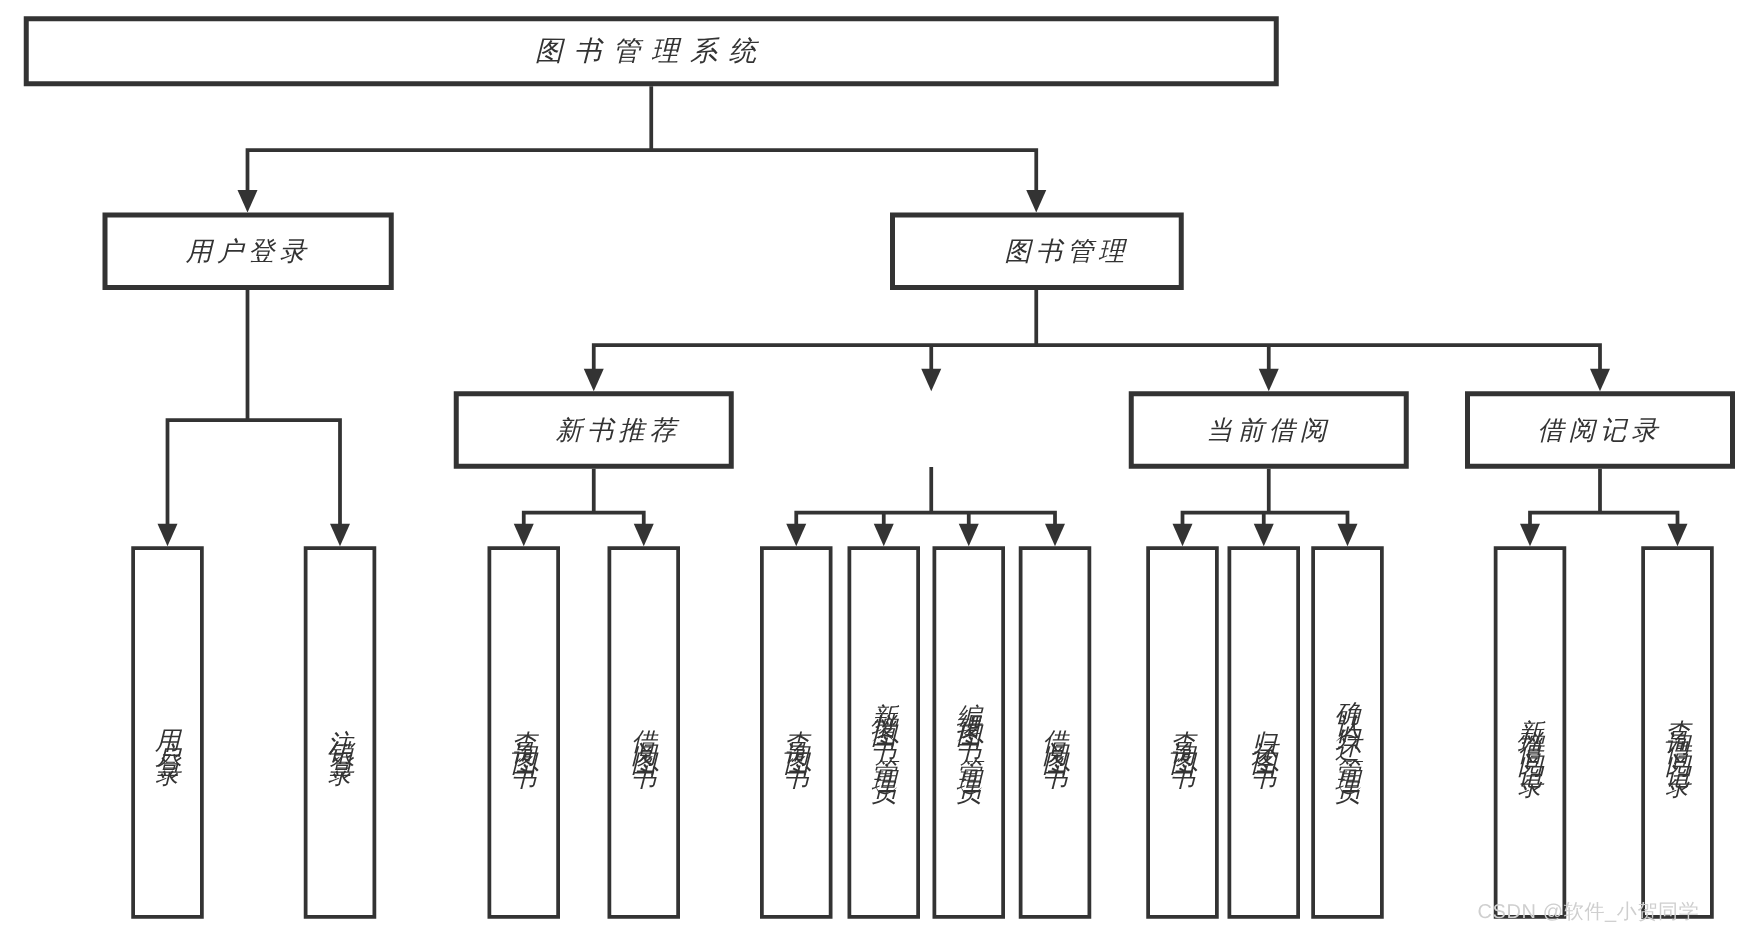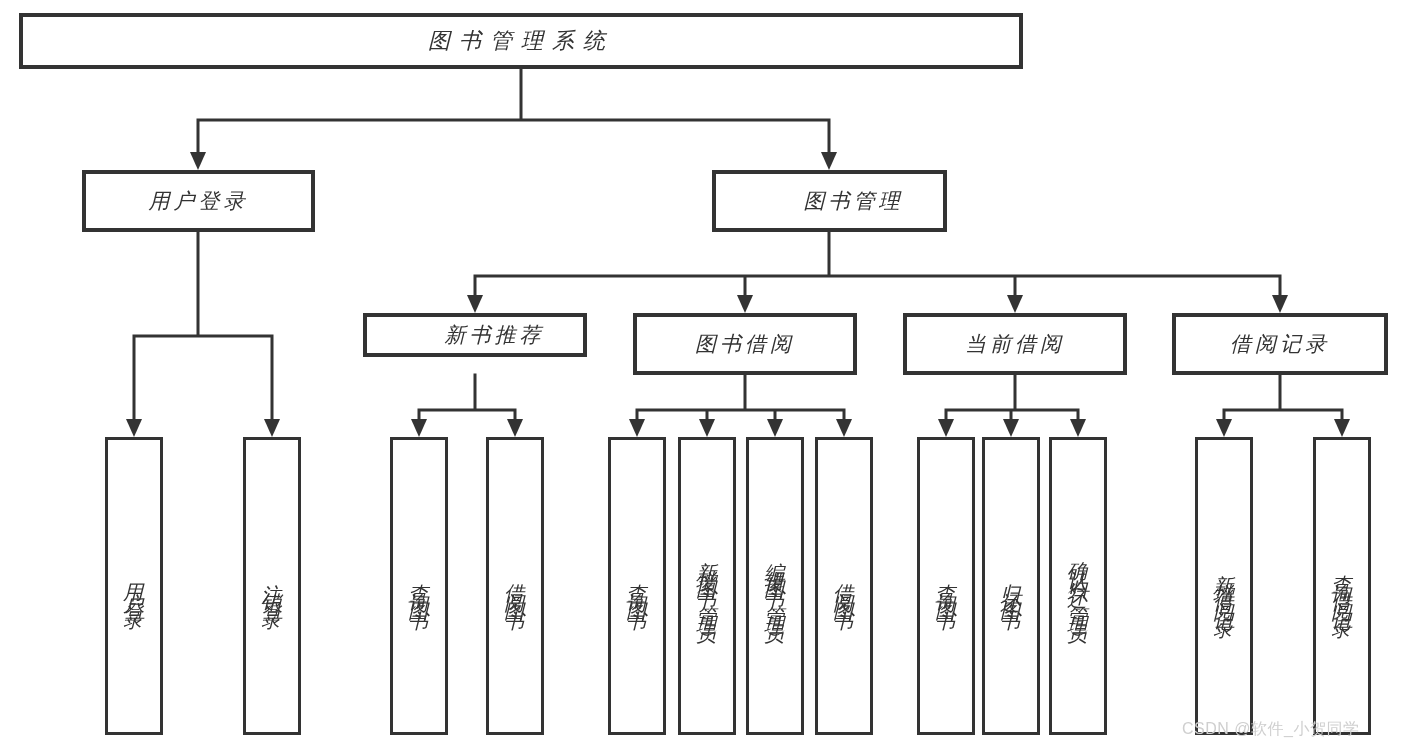--- a/index.html
+++ b/index.html
@@ -110,25 +110,22 @@
     <span>图书管理系统</span>
   </div>
 
   <div class="box" style="left:82px; top:170px; width:233px; height:62px;">
     <span>用户登录</span>
   </div>
   <div class="box" style="left:712px; top:170px; width:235px; height:62px;padding-left:48px;">
     <span>图书管理</span>
   </div>
 
-  <div class="box" style="left:363px; top:313px; width:224px; height:44px;padding-left:39px;">
+  <div class="box" style="left:363px; top:313px; width:224px; height:62px;padding-left:39px;">
     <span>新书推荐</span>
-  </div>
-  <div class="box" style="left:633px; top:313px; width:224px; height:62px;">
-    <span>图书借阅</span>
   </div>
   <div class="box" style="left:903px; top:313px; width:224px; height:62px;">
     <span>当前借阅</span>
   </div>
   <div class="box" style="left:1172px; top:313px; width:216px; height:62px;">
     <span>借阅记录</span>
   </div>
 
   <div class="box leaf" style="left:105px; top:437px; width:58px; height:298px;">
     <span>用户登录</span>

